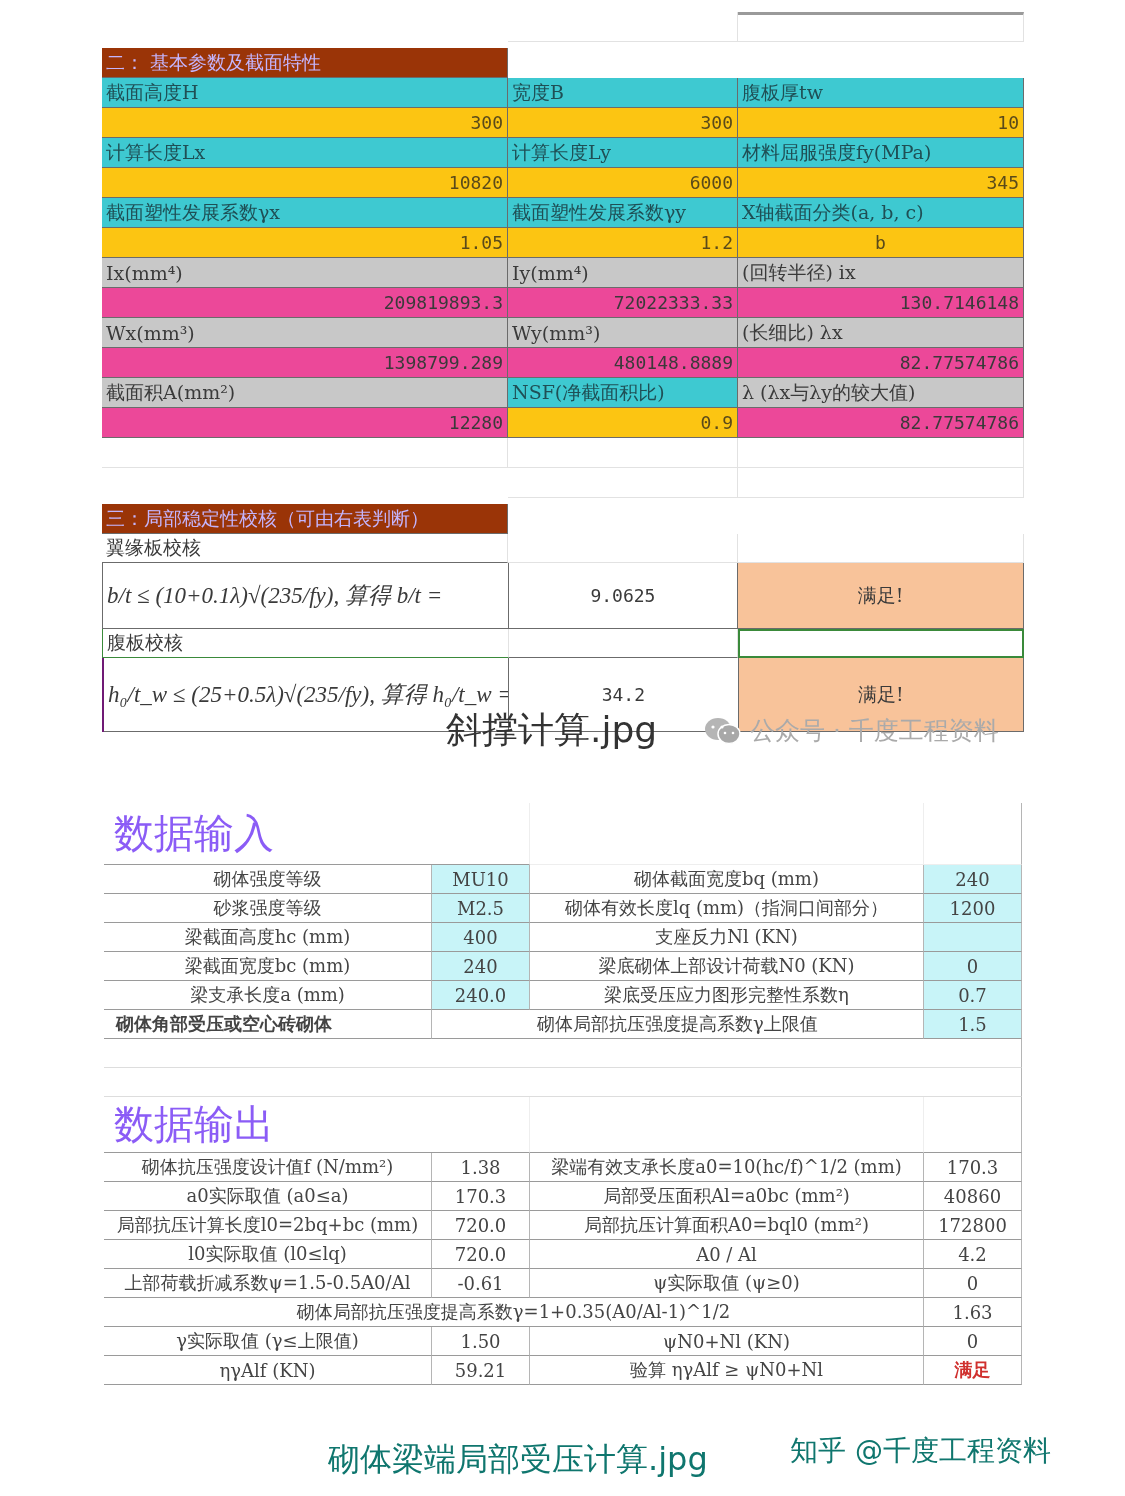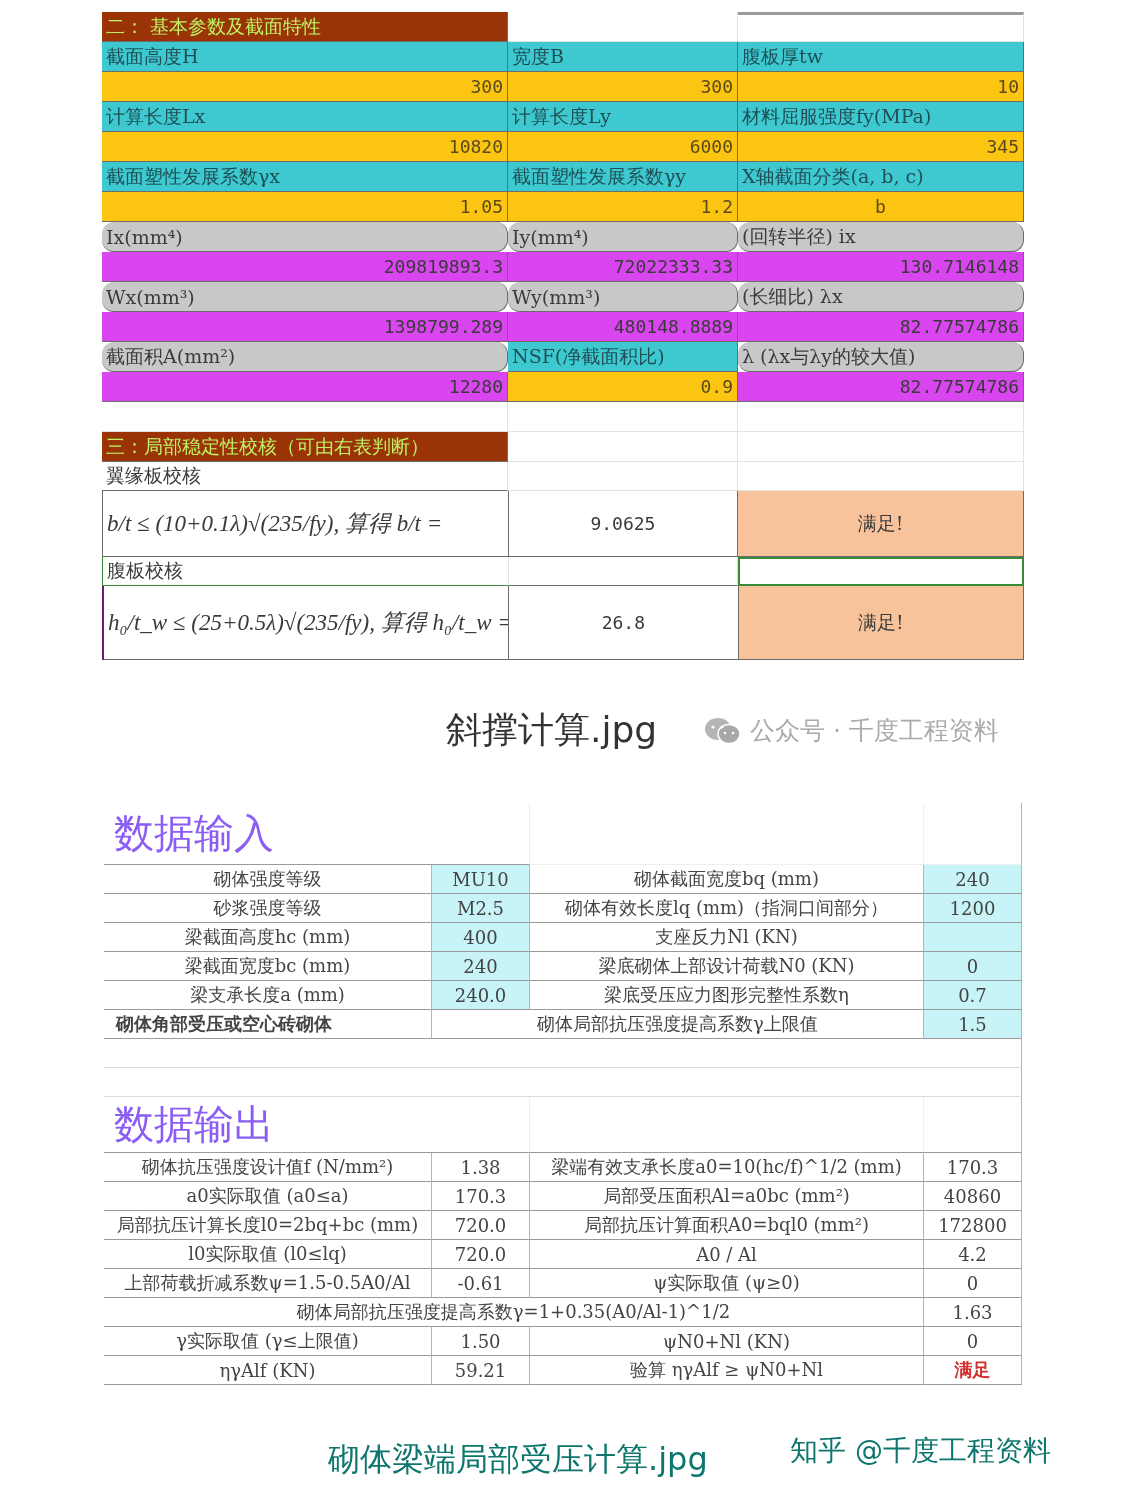--- a/index.html
+++ b/index.html
@@ -6,23 +6,23 @@
   body { width: 1125px; height: 1496px; background: #ffffff; position: relative; overflow: hidden;
          font-family: "DejaVu Serif", "Liberation Serif", serif; color: #333; }
   .sheet1 { position: absolute; left: 102px; top: 12px; width: 922px; }
   .row { display: flex; width: 100%; }
   .cell { border-right: 1px solid #6b6b6b; border-bottom: 1px solid #6b6b6b; display: flex; align-items: center;
           font-size: 19px; padding: 0 4px; white-space: nowrap; overflow: hidden; color: #3a3a3a; }
   .c1 { width: 406px; } .c2 { width: 230px; } .c3 { width: 286px; }
   .h28 { height: 30px; } .h30 { height: 29px; }
   .teal { background: #3ec9d1; color: #1f4f55; }
   .gold { background: #fcc512; color: #5a4a1a; justify-content: flex-end; }
-  .gray { background: #c8c8c8; border-radius: 12px; }
-  .grayv { background: #d946ef; justify-content: flex-end; }
-  .maroon { background: #9a3407; color: #bef264; }
+  .gray { background: #c8c8c8; }
+  .grayv { background: #ec4899; justify-content: flex-end; }
+  .maroon { background: #9a3407; color: #c4b5fd; margin-top: 36px; }
   .white { background: #ffffff; border-color: #e2e2e2; }
   .orange { background: #f8c39a; justify-content: center; }
   .center { justify-content: center; }
   .mono { font-family: "DejaVu Sans Mono", "Liberation Mono", monospace; font-size: 18px; }
   .formula { font-family: "Liberation Serif", serif; font-style: italic; font-size: 23px; }
   .caption { position: absolute; font-family: "DejaVu Sans", "Liberation Sans", sans-serif; }
   .sheet2 { position: absolute; left: 104px; top: 803px; width: 918px; }
   .s2row { display: flex; }
   .s2cell { border-right: 1px solid #b5b5b5; border-bottom: 1px solid #9a9a9a; height: 29px; display: flex;
             align-items: center; justify-content: center; font-size: 18px; color: #444; white-space: nowrap; overflow: hidden; }
@@ -122,21 +122,21 @@
     <div class="cell c2 center mono" style="height:66px;background:#fff">9.0625</div>
     <div class="cell c3 orange" style="height:66px">满足!</div>
   </div>
   <div class="row" style="border-left:1px solid #3a8a3a">
     <div class="cell c1 white h30" style="border-bottom-color:#3a8a3a">腹板校核</div>
     <div class="cell c2 white h30" style="border-bottom-color:#6b6b6b"></div>
     <div class="cell c3 white h30" style="border:2px solid #3a8a3a"></div>
   </div>
   <div class="row" style="border-left:2px solid #701a75">
     <div class="cell c1 formula" style="height:74px;background:#fff">h₀/t_w ≤ (25+0.5λ)√(235/fy), 算得 h₀/t_w =</div>
-    <div class="cell c2 center mono" style="height:74px;background:#fff">26.8</div>
+    <div class="cell c2 center mono" style="height:74px;background:#fff">34.2</div>
     <div class="cell c3 orange" style="height:74px">满足!</div>
   </div>
 </div>
 
 <div class="caption" style="left:446px;top:706px;font-size:36px;color:#333">斜撑计算.jpg</div>
 <div class="caption" style="left:704px;top:714px;display:flex;align-items:center;gap:8px">
   <svg width="38" height="28" viewBox="0 0 38 28">
     <ellipse cx="14" cy="12" rx="13" ry="11" fill="#b5b5b5"></ellipse>
     <ellipse cx="25" cy="17" rx="11" ry="9.5" fill="#a8a8a8" stroke="#fff" stroke-width="1.5"></ellipse>
     <circle cx="9" cy="10" r="1.6" fill="#fff"></circle>

